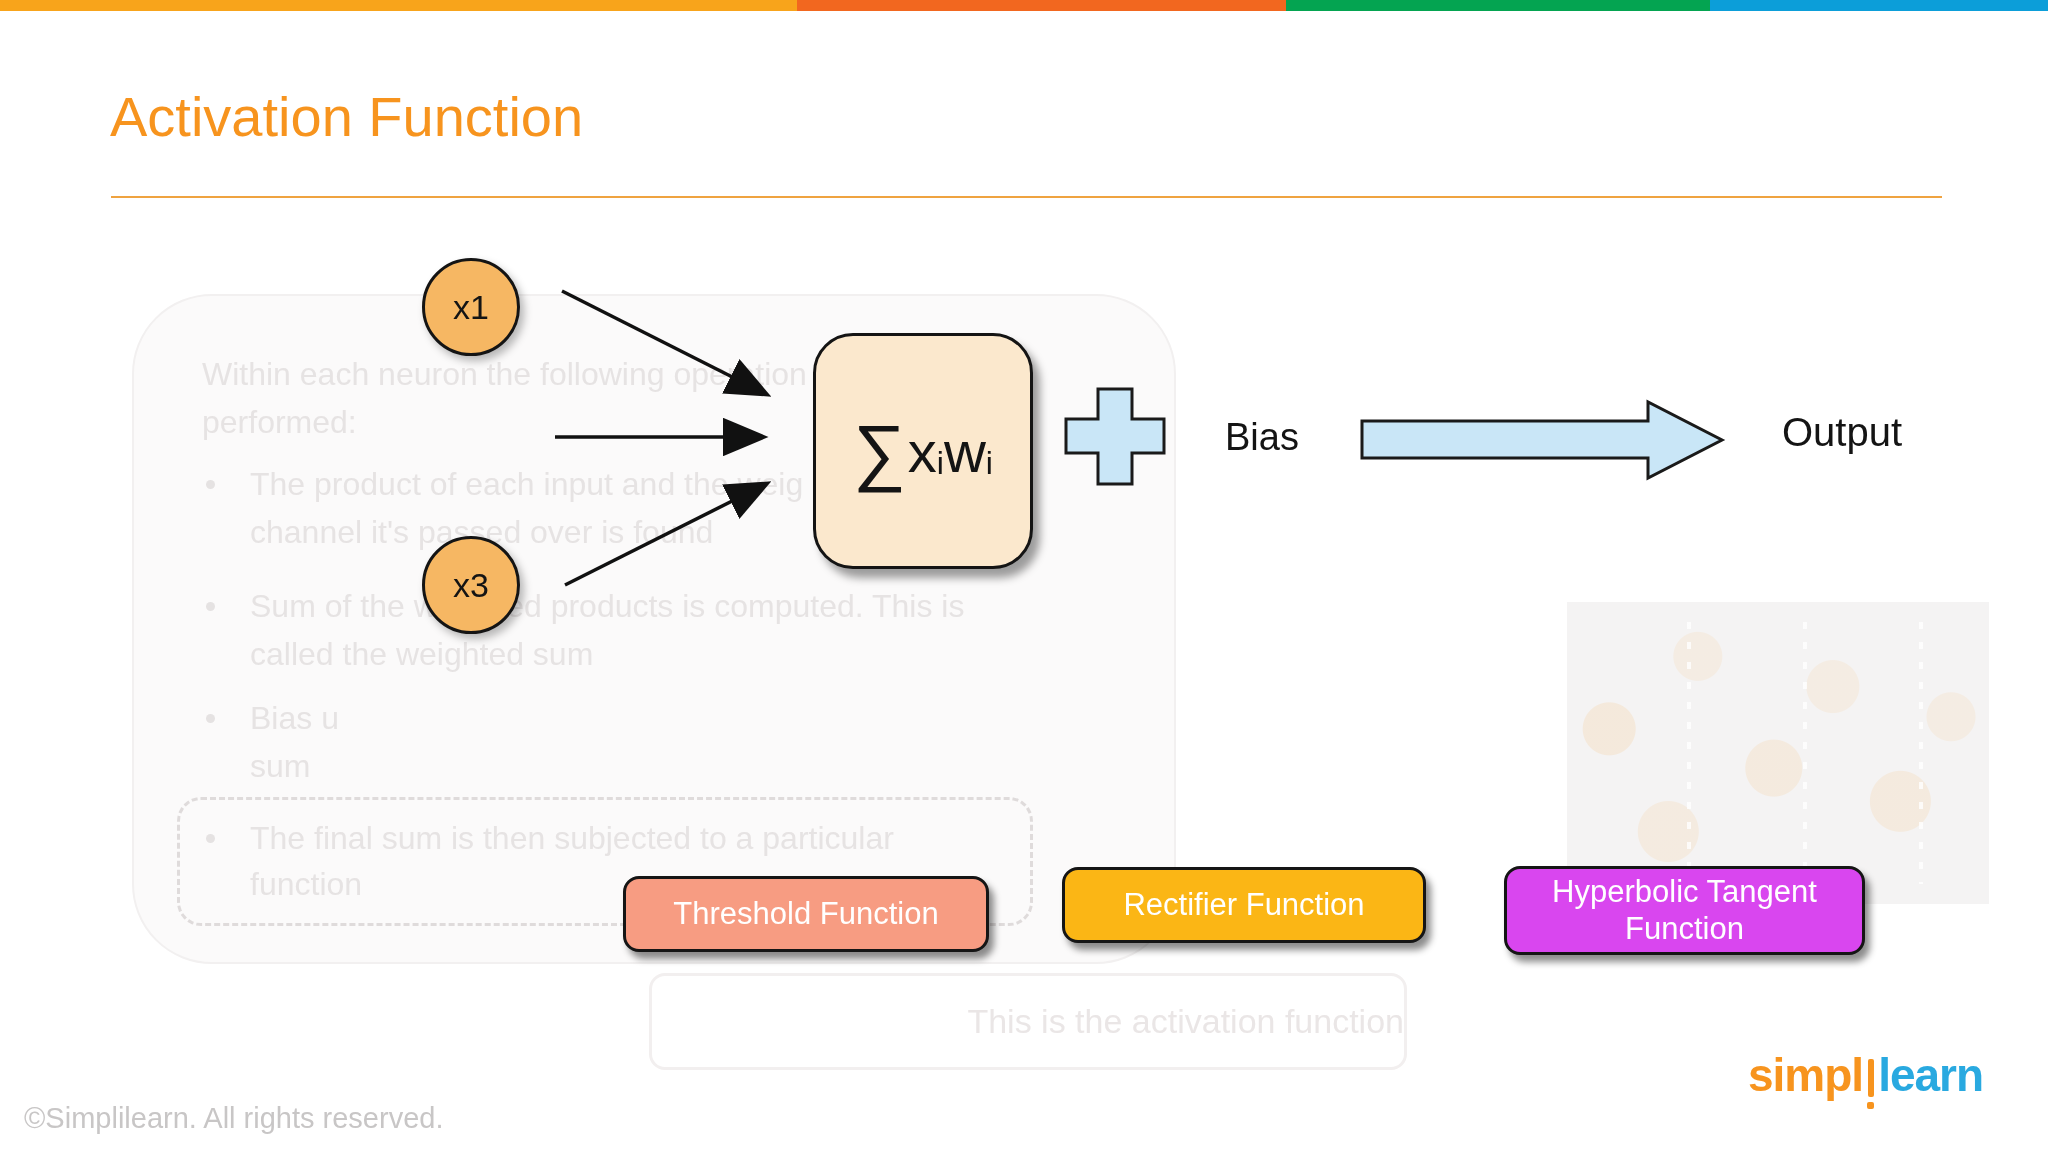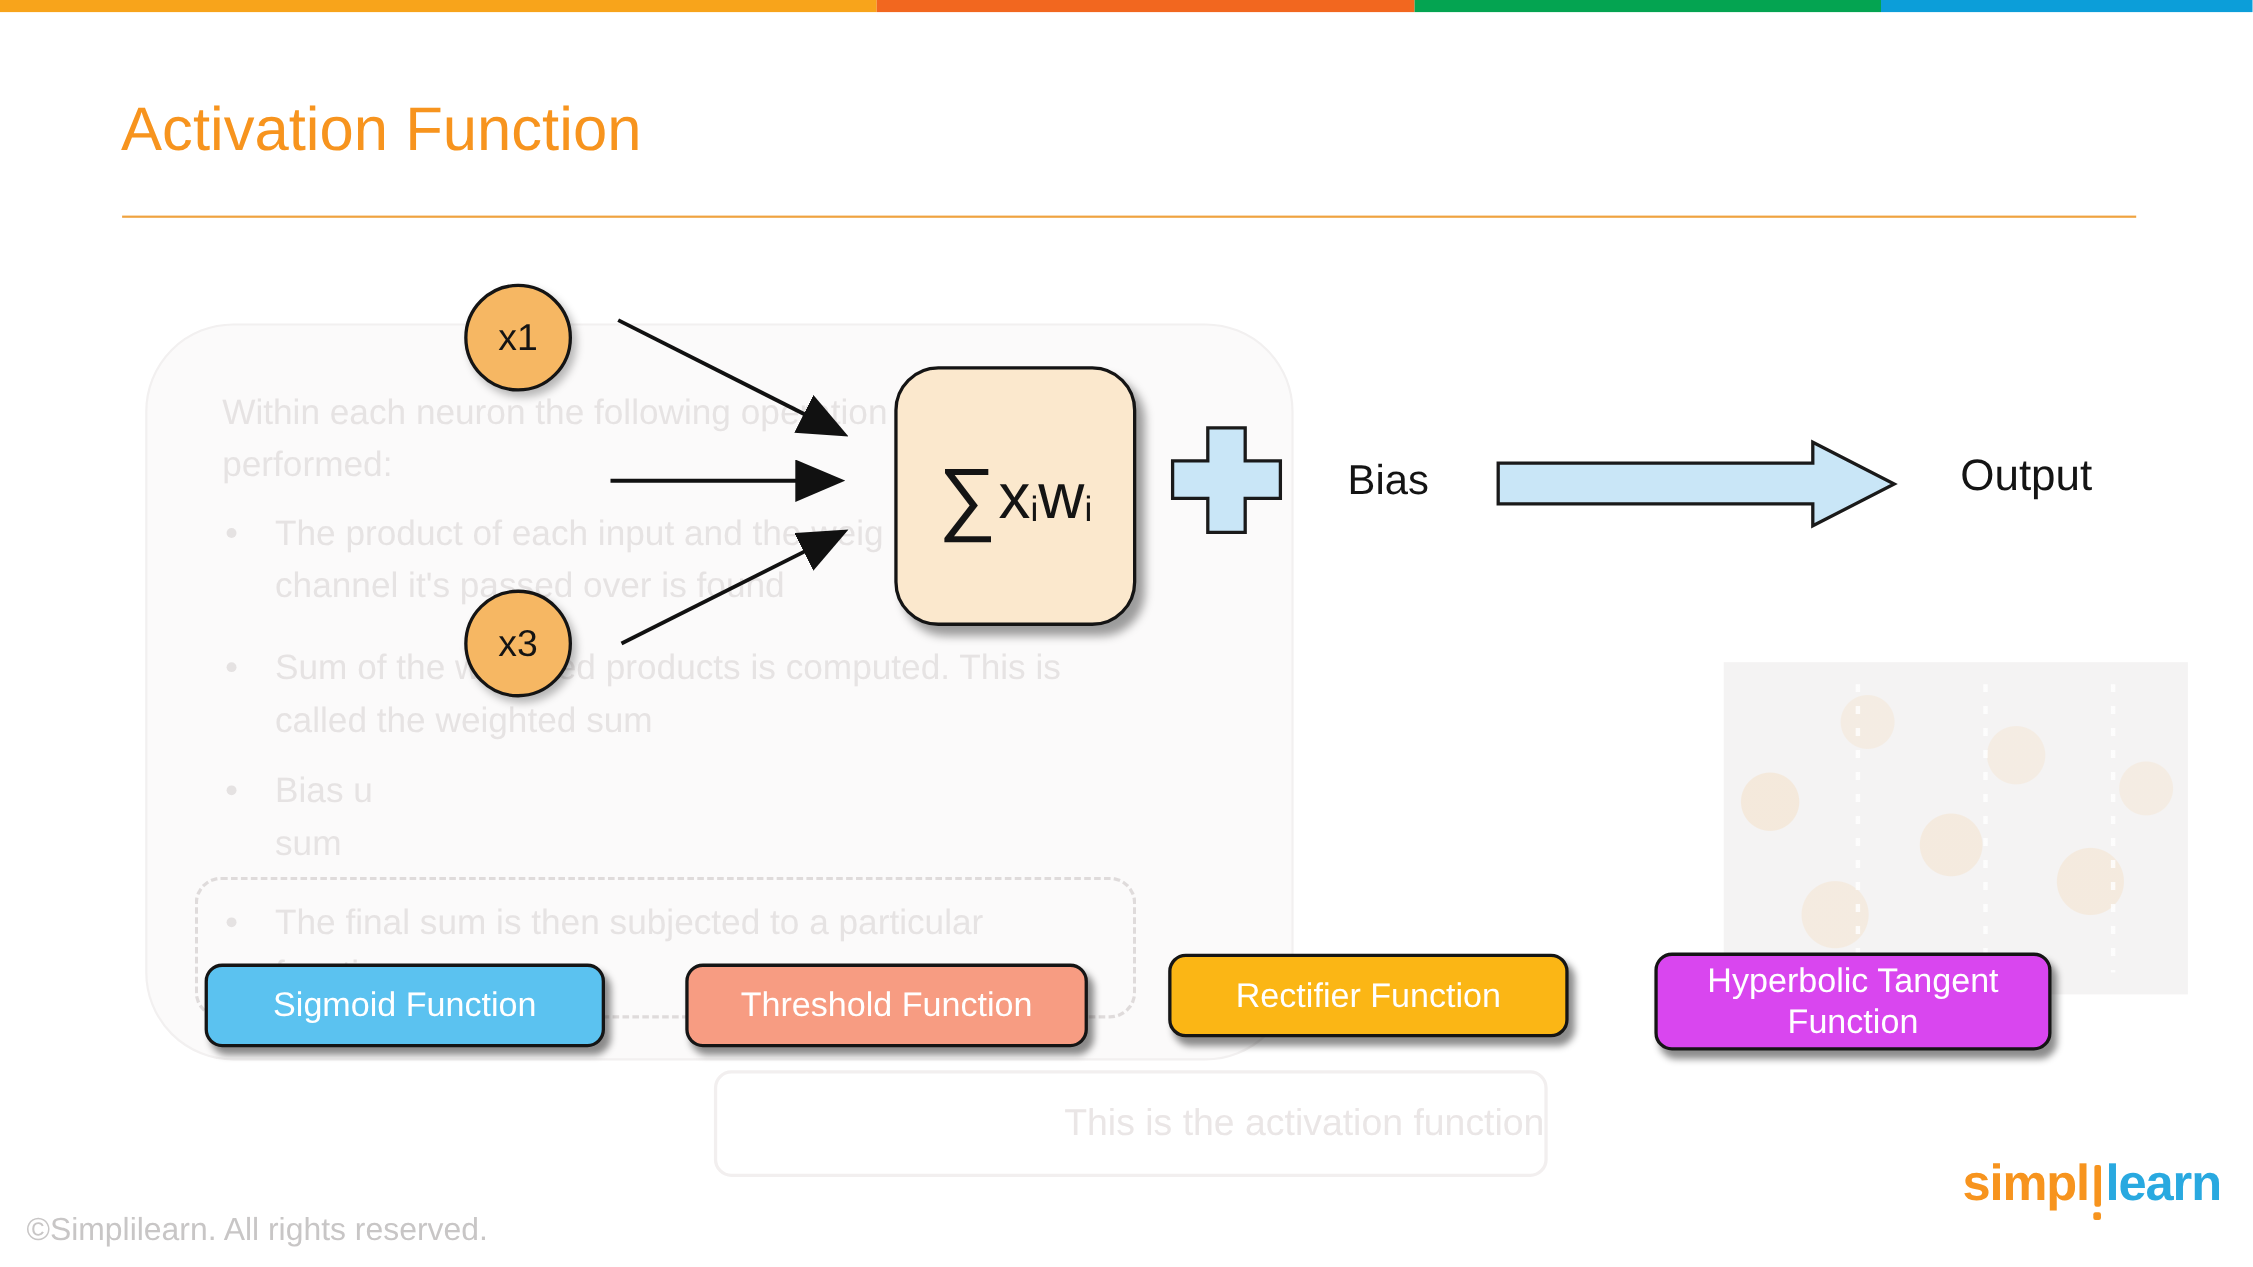--- a/index.html
+++ b/index.html
@@ -67,21 +67,21 @@
     color:#ffffff;font-size:31px;line-height:1.18;cursor:pointer;
     box-shadow:5px 7px 7px rgba(0,0,0,0.45);padding:0 10px;box-sizing:border-box;}
   .fn-btn.b0{left:186px;top:876px;width:364px;height:76px;}
   .fn-btn.b1{left:623px;top:876px;width:366px;height:76px;}
   .fn-btn.b2{left:1062px;top:867px;width:364px;height:76px;}
   .fn-btn.b3{left:1504px;top:866px;width:361px;height:89px;}
   
   .copyright{position:absolute;left:24px;top:1102px;font-size:29px;color:#C8C6C6;z-index:2;}
   .logo{position:absolute;left:1748px;top:1048px;display:flex;align-items:flex-end;z-index:2;
     font-size:46px;font-weight:bold;letter-spacing:-1px;line-height:1;}
-  .logo .p1{color:#F7941E;margin-left:36px;}
+  .logo .p1{color:#F7941E;}
   .logo .p2{color:#29A9E0;}
   .logo .iglyph{display:flex;flex-direction:column;align-items:center;gap:5px;margin:0 4px;transform:translateY(11px);}
   .logo .iglyph .bar{width:6px;height:38px;background:#F7941E;border-radius:2px;}
   .logo .iglyph .idot{width:7px;height:7px;background:#F7941E;border-radius:2px;}
 </style>
 </head>
 <body>
 
 <div class="slide">
 
@@ -160,23 +160,20 @@
 
   <div class="bias-label">Bias</div>
 
   <svg class="blockarrow-svg" width="368" height="84" viewBox="0 0 368 84">
     <polygon points="4,23 290,23 290,4 364,42 290,80 290,60 4,60" fill="#C9E6F7" stroke="#1a1a1a" stroke-width="3"></polygon>
   </svg>
 
   <div class="output-label">Output</div>
 
 
-  <div class="fn-btn b0" style="background: rgb(91, 194, 240);">
-    <span>Sigmoid Function</span>
-  </div>
   <div class="fn-btn b1" style="background: rgb(247, 156, 130);">
     <span>Threshold Function</span>
   </div>
   <div class="fn-btn b2" style="background: rgb(251, 182, 21); text-align: center;">
     <span>Rectifier Function</span>
   </div>
   <div class="fn-btn b3" style="background: #d946ef;">
     <span>Hyperbolic Tangent Function</span>
   </div>
 

